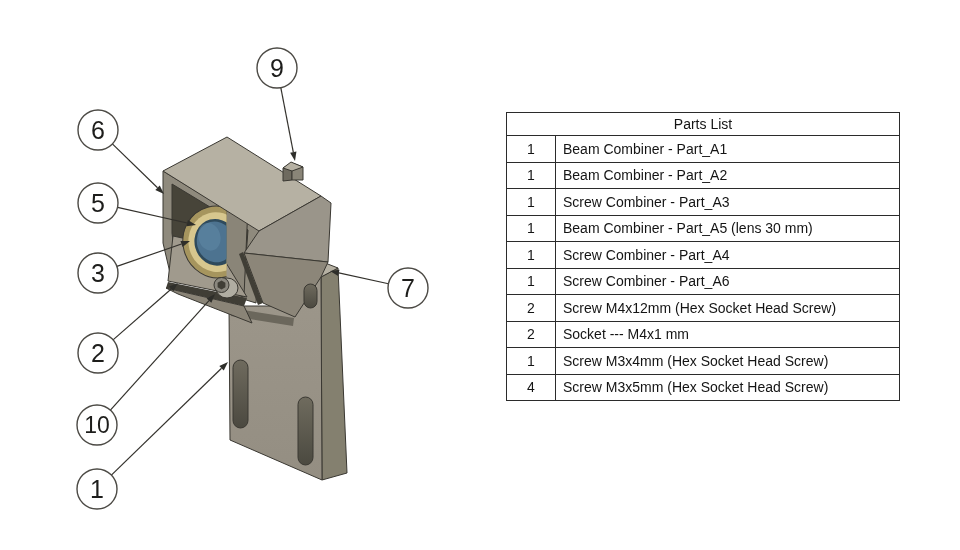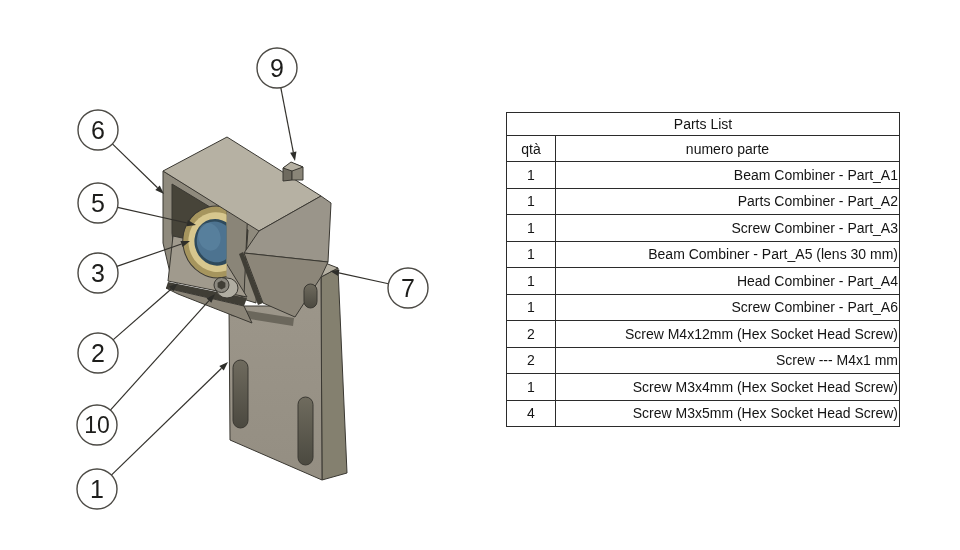--- a/index.html
+++ b/index.html
@@ -57,21 +57,21 @@
     font-size:14px;line-height:1;table-layout:fixed;
   }
   .parts-table td,.parts-table th{
     border:1.5px solid #2b2b2b;font-weight:400;
     white-space:nowrap;overflow:hidden;
   }
   .parts-table .row-title td{height:20px;text-align:center;font-size:14px;}
   .parts-table .row-head th{height:23px;text-align:center;font-size:14px;}
   .parts-table tbody td{height:23.5px;font-size:14px;}
   .parts-table td.qty{text-align:center;}
-  .parts-table td.part{text-align:right;padding-left:7px;}
+  .parts-table td.part{text-align:left;padding-left:7px;}
   .col-qty{width:49px;}
 </style>
 </head>
 <body>
 
 <div class="stage">
 
   <svg id="drawing" width="480" height="550" viewBox="0 0 480 550" xmlns="http://www.w3.org/2000/svg">
     <defs>
       <clipPath id="ringClip">
@@ -178,57 +178,53 @@
 
   <table class="parts-table">
     <colgroup>
         <col class="col-qty">
         <col>
       </colgroup>
     <thead>
       <tr class="row-title">
         <td colspan="2">Parts List</td>
       </tr>
-      <tr class="row-head">
-        <th>qtà</th>
-        <th>numero parte</th>
-      </tr>
     </thead>
     <tbody>
         <tr>
           <td class="qty">1</td>
           <td class="part">Beam Combiner - Part_A1</td>
         </tr>
         <tr>
           <td class="qty">1</td>
-          <td class="part">Parts Combiner - Part_A2</td>
+          <td class="part">Beam Combiner - Part_A2</td>
         </tr>
         <tr>
           <td class="qty">1</td>
           <td class="part">Screw Combiner - Part_A3</td>
         </tr>
         <tr>
           <td class="qty">1</td>
           <td class="part">Beam Combiner - Part_A5 (lens 30 mm)</td>
         </tr>
         <tr>
           <td class="qty">1</td>
-          <td class="part">Head Combiner - Part_A4</td>
+          <td class="part">Screw Combiner - Part_A4</td>
         </tr>
         <tr>
           <td class="qty">1</td>
           <td class="part">Screw Combiner - Part_A6</td>
         </tr>
         <tr>
           <td class="qty">2</td>
           <td class="part">Screw M4x12mm (Hex Socket Head Screw)</td>
         </tr>
         <tr>
           <td class="qty">2</td>
-          <td class="part">Screw --- M4x1 mm</td>
+          <td class="part">Socket --- M4x1 mm</td>
         </tr>
         <tr>
           <td class="qty">1</td>
           <td class="part">Screw M3x4mm (Hex Socket Head Screw)</td>
         </tr>
         <tr>
           <td class="qty">4</td>
           <td class="part">Screw M3x5mm (Hex Socket Head Screw)</td>
         </tr>
       </tbody>

